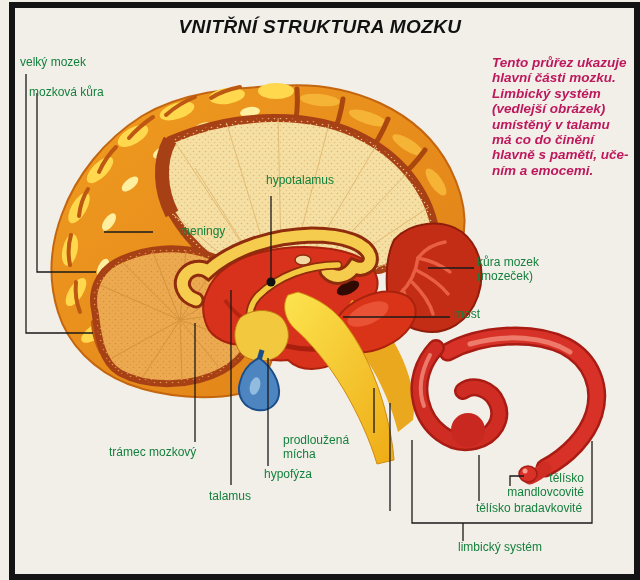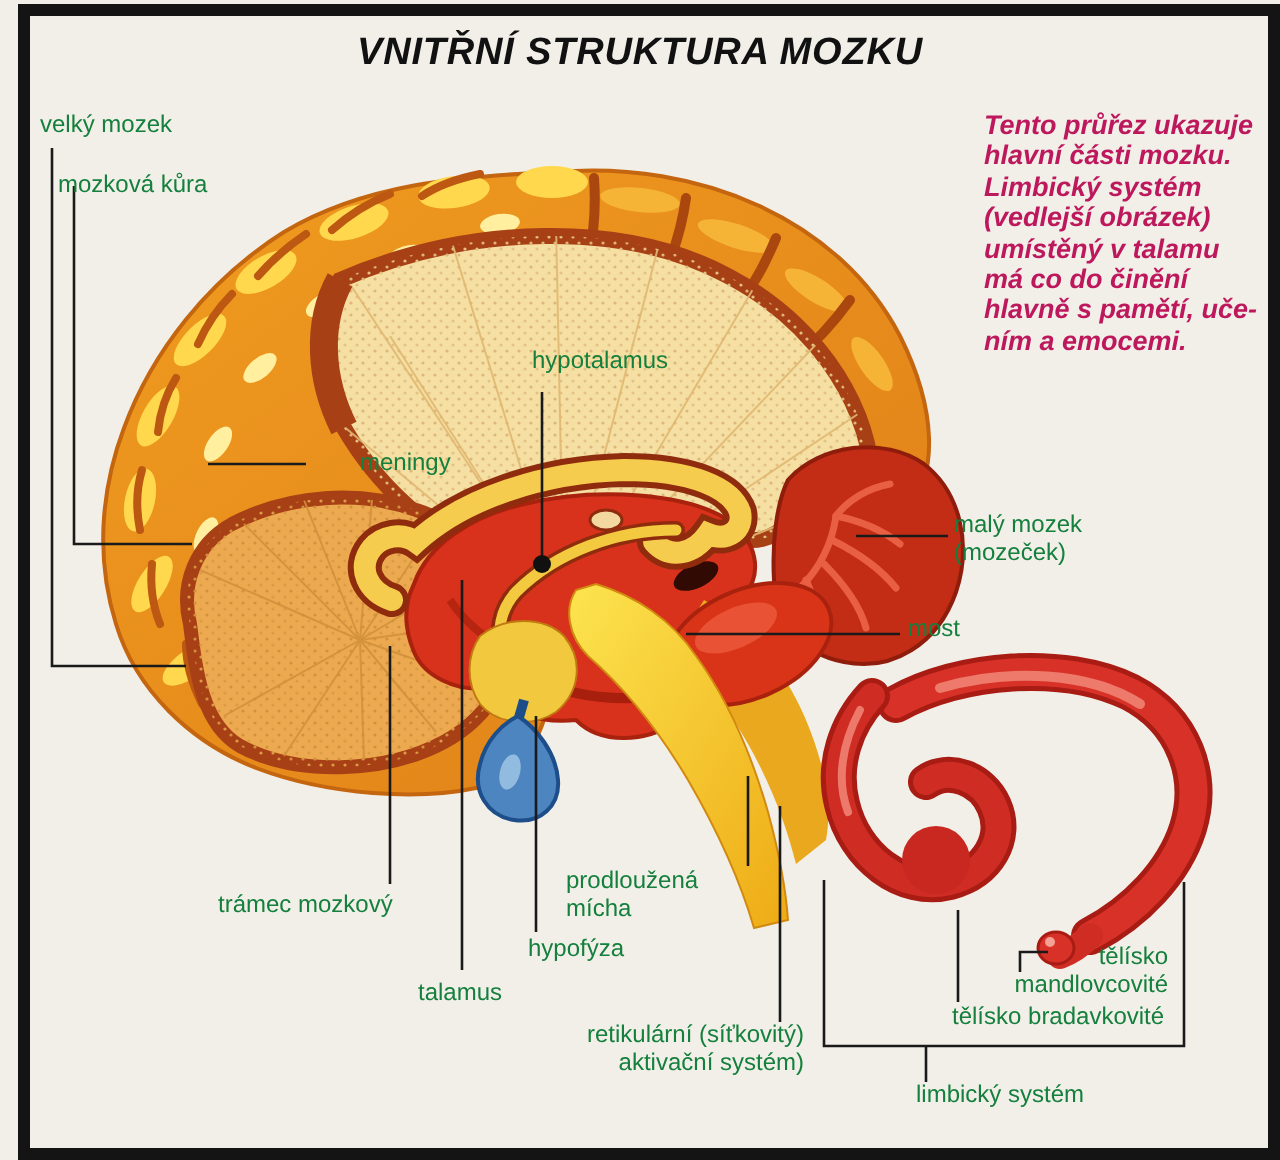--- a/index.html
+++ b/index.html
@@ -228,29 +228,27 @@
 (vedlejší obrázek)
 umístěný v talamu
 má co do činění
 hlavně s pamětí, uče-
 ním a emocemi.</div>
 
   <div class="lbl l-velky">velký mozek</div>
   <div class="lbl l-kura">mozková kůra</div>
   <div class="lbl l-meningy">meningy</div>
   <div class="lbl l-hypotalamus">hypotalamus</div>
-  <div class="lbl l-maly">malý mozek
+  <div class="lbl l-maly">kůra mozek
 (mozeček)</div>
   <div class="lbl l-most">most</div>
   <div class="lbl l-tramec">trámec mozkový</div>
   <div class="lbl l-talamus">talamus</div>
   <div class="lbl l-hypofyza">hypofýza</div>
   <div class="lbl l-prodlouzena">prodloužená
 mícha</div>
-  <div class="lbl l-retik">retikulární (síťkovitý)
-aktivační systém)</div>
   <div class="lbl l-mandl">tělísko
 mandlovcovité</div>
   <div class="lbl l-bradav">tělísko bradavkovité</div>
   <div class="lbl l-limbicky">limbický systém</div>
 
   <div class="frame"></div>
 </div>
 
 </body></html>

